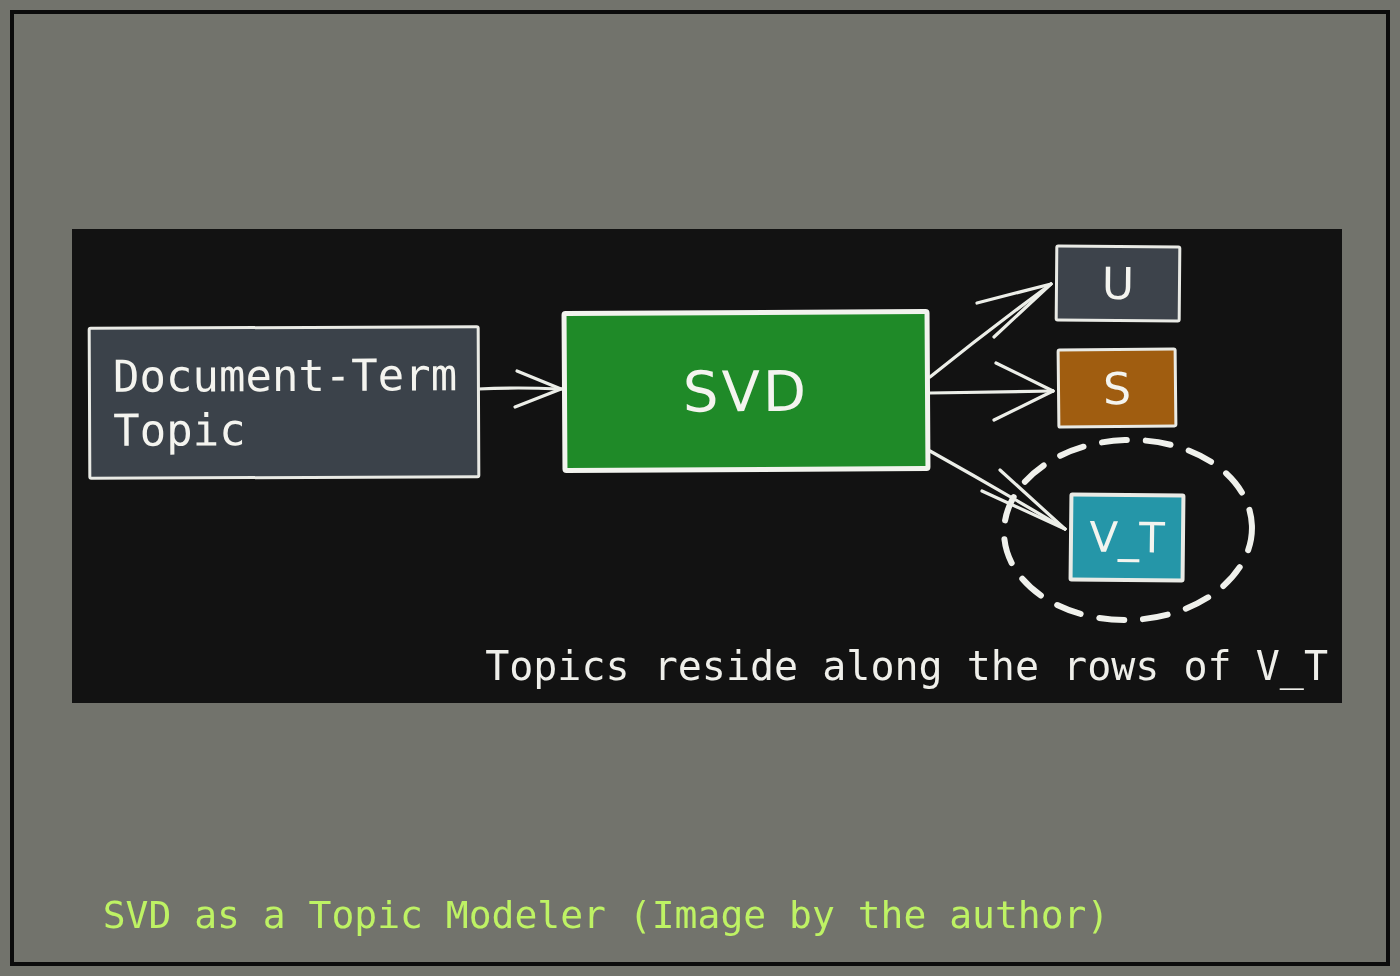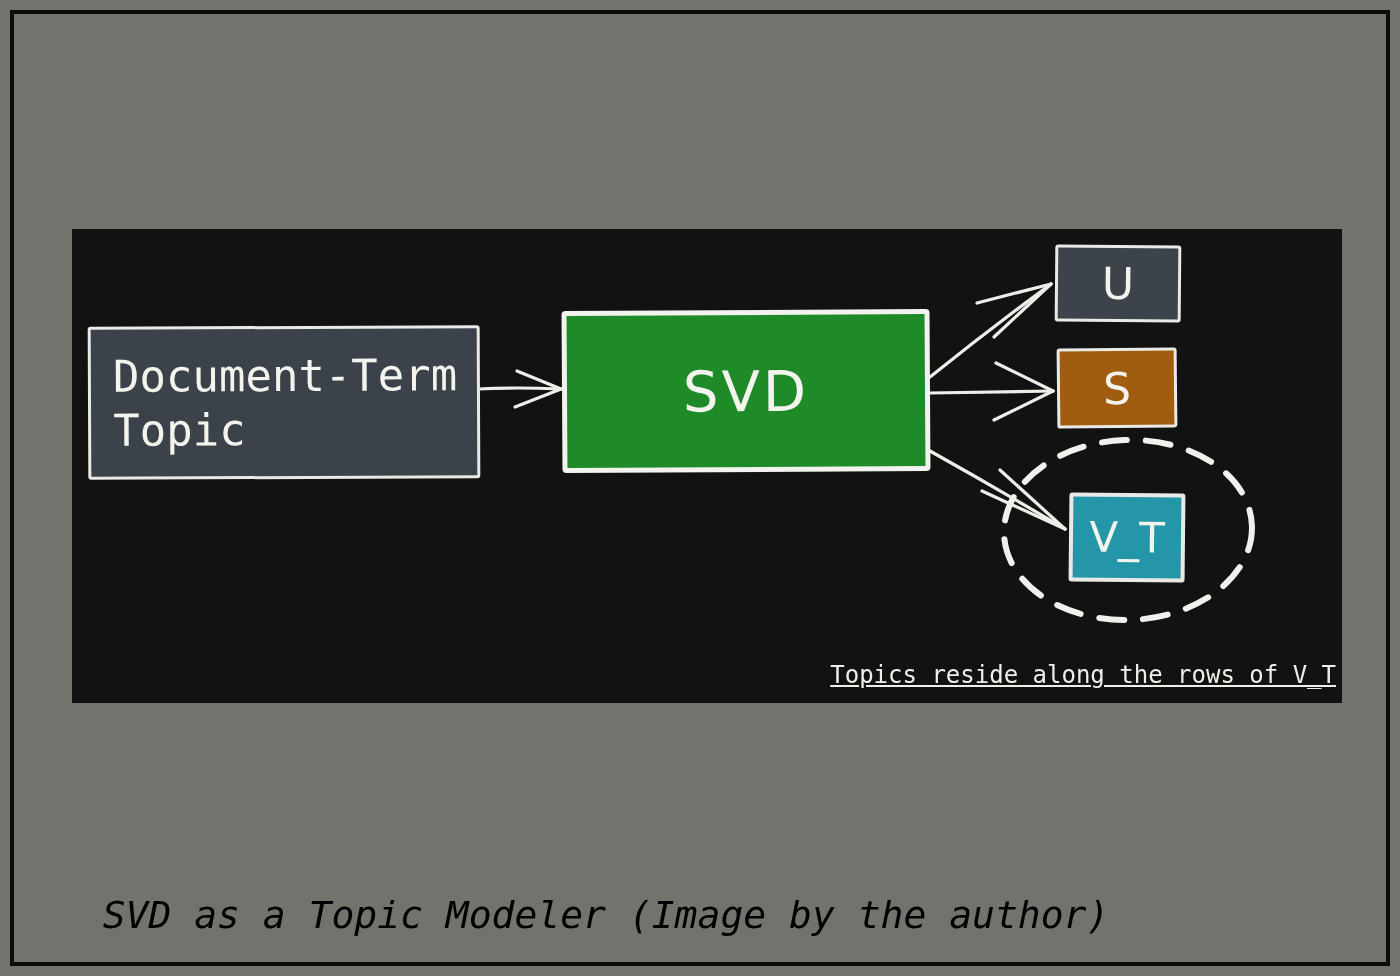--- a/index.html
+++ b/index.html
@@ -96,37 +96,35 @@
     width: 116px; height: 89px;
     background: #2596a8;
     border: 4px solid #e9eae5;
     border-radius: 3px;
     transform: rotate(0.6deg);
     font-family: "DejaVu Sans", sans-serif;
     font-size: 42px;
   }
   .note {
     position: absolute;
-    right: 6px;
+    right: 14px;
     bottom: 14px;
     color: #efefea;
-    font-size: 24px;
+    font-size: 40px;
     white-space: nowrap;
-    text-decoration: underline;
   }
   .caption {
     position: absolute;
     left: 0;
     width: 1212px;
     top: 893px;
     text-align: center;
-    color: #000000;
+    color: #bef264;
     font-size: 38px;
     white-space: nowrap;
-    font-style: italic;
   }
   .sketch {
     stroke: #eceee8;
     stroke-width: 3.2;
     stroke-linecap: round;
     fill: none;
   }
   .ellipse-dashed {
     stroke: #f0f1ec;
     stroke-width: 6;

